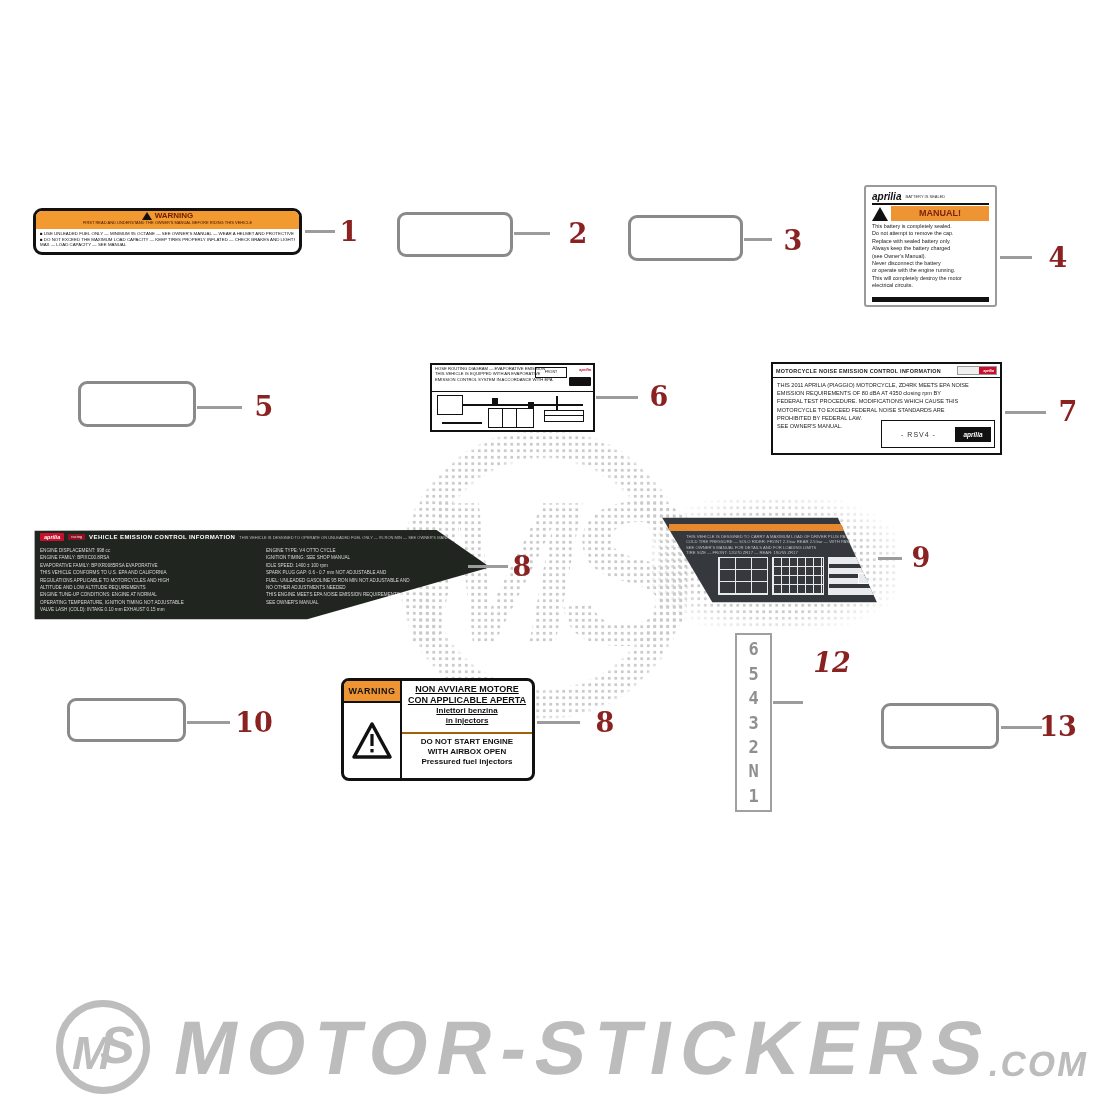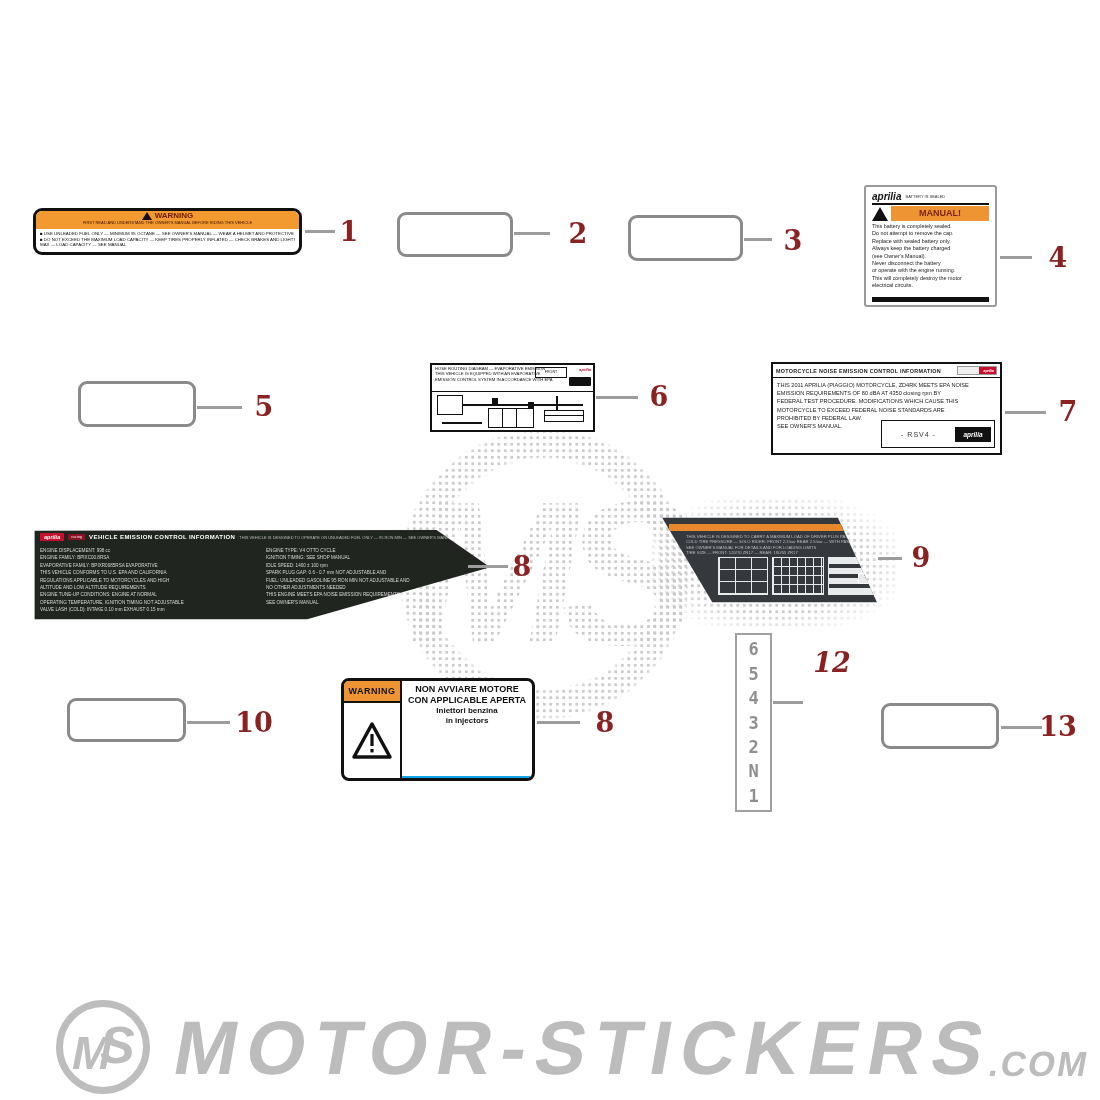--- a/index.html
+++ b/index.html
@@ -112,21 +112,21 @@
   .s9-chip{position:absolute;left:198px;top:56px;width:14px;height:9px;background:#e8eaec;border:1px solid #fff;}
 
   
   .s11{left:341px;top:678px;width:194px;height:103px;background:#fff;border:3px solid #111;
        border-radius:8px;box-sizing:border-box;display:flex;overflow:hidden;}
   .s11-left{width:56px;border-right:2px solid #111;display:flex;flex-direction:column;}
   .s11-warnchip{height:20px;background:#ef9433;border-bottom:2px solid #111;text-align:center;
                 font-weight:bold;font-size:9px;line-height:20px;color:#111;letter-spacing:.5px;}
   .s11-triwrap{flex:1;display:flex;align-items:center;justify-content:center;}
   .s11-right{flex:1;display:flex;flex-direction:column;}
-  .s11-it{flex:1.15;border-bottom:2px solid #0ea5e9;text-align:center;padding-top:3px;}
+  .s11-it{flex:1.15;border-bottom:2px solid #a16207;text-align:center;padding-top:3px;text-decoration:underline;}
   .s11-en{flex:1;text-align:center;padding-top:3px;}
   .s11-right .big{font-size:9px;font-weight:bold;color:#111;line-height:11px;}
   .s11-right .med{font-size:8px;font-weight:bold;color:#111;line-height:10px;}
 
   
   .s12{left:735px;top:633px;width:37px;height:179px;background:#fff;border:2.5px solid #a0a0a0;
        box-sizing:border-box;display:flex;flex-direction:column;justify-content:space-evenly;}
   .gear-char{text-align:center;font-family:"DejaVu Sans Mono",monospace;font-weight:bold;
              font-size:17px;color:#8f8f8f;line-height:20px;}
 
@@ -289,20 +289,25 @@
           <rect x="19.4" y="28" width="3.2" height="3.4" fill="#111"></rect>
         </svg>
       </div>
     </div>
     <div class="s11-right">
       <div class="s11-it">
         <div class="big">NON AVVIARE MOTORE</div>
         <div class="big">CON APPLICABLE APERTA</div>
         <div class="med">Iniettori benzina</div>
         <div class="med">in injectors</div>
+      </div>
+      <div class="s11-en">
+        <div class="med">DO NOT START ENGINE</div>
+        <div class="med">WITH AIRBOX OPEN</div>
+        <div class="med">Pressured fuel injectors</div>
       </div>
     </div>
   </div>
 
   <div class="abs s12">
       <div class="gear-char">6</div>
       <div class="gear-char">5</div>
       <div class="gear-char">4</div>
       <div class="gear-char">3</div>
       <div class="gear-char">2</div>

